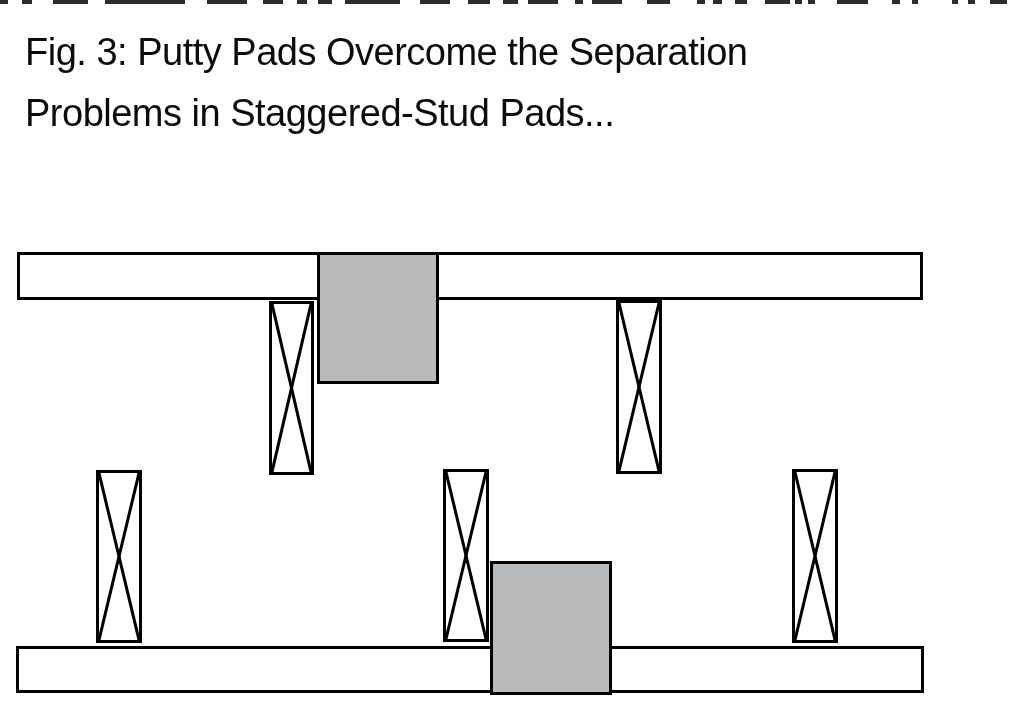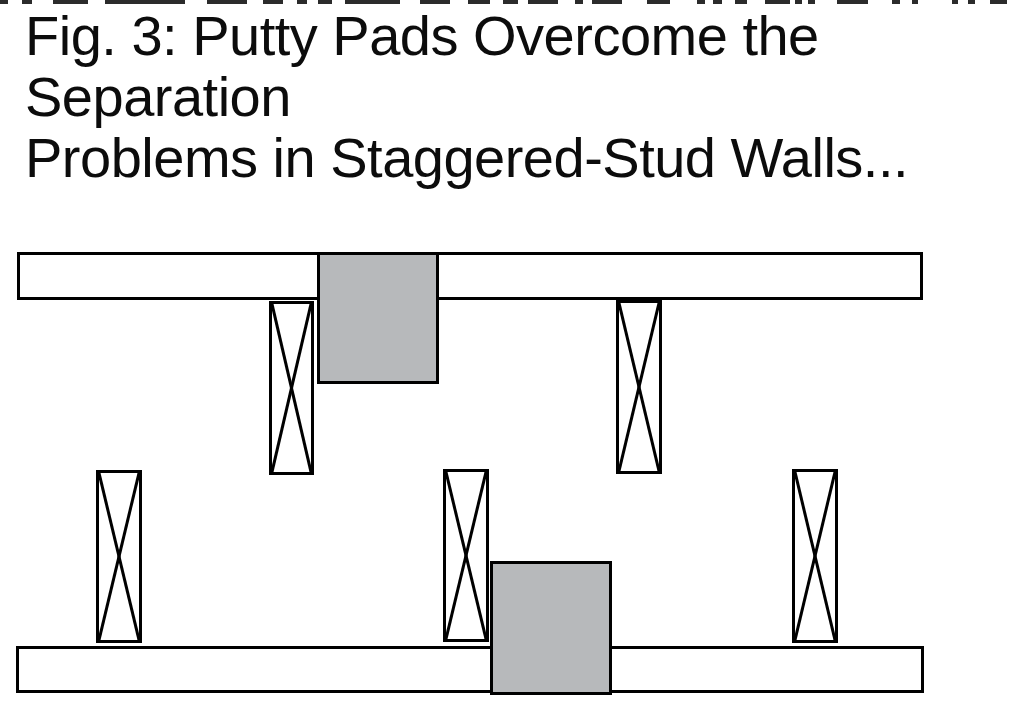--- a/index.html
+++ b/index.html
@@ -23,24 +23,24 @@
   }
   .crop-dash {
     position: absolute;
     top: 0;
     height: 4px;
   }
   
   #figure-title {
     position: absolute;
     left: 25px;
-    top: 5px;
+    top: 22px;
     width: 980px;
     color: #0c0c0c;
-    font-size: 56px;
+    font-size: 38px;
     font-weight: 400;
     line-height: 61px;
     letter-spacing: -0.5px;
   }
   
   .shape {
     position: absolute;
     box-sizing: border-box;
   }
   .plate {
@@ -94,21 +94,21 @@
       <div class="crop-dash" style="left: 837px; width: 31px; background: rgb(43, 43, 43);"></div>
       <div class="crop-dash" style="left: 892px; width: 8px; background: rgb(43, 43, 43);"></div>
       <div class="crop-dash" style="left: 912px; width: 6px; background: rgb(43, 43, 43);"></div>
       <div class="crop-dash" style="left: 952px; width: 6px; background: rgb(43, 43, 43);"></div>
       <div class="crop-dash" style="left: 968px; width: 7px; background: rgb(43, 43, 43);"></div>
       <div class="crop-dash" style="left: 990px; width: 17px; background: rgb(43, 43, 43);"></div>
     </div>
 
   <div id="figure-title">
     <div>Fig. 3: Putty Pads Overcome the Separation</div>
-    <div>Problems in Staggered-Stud Walls...</div>
+    <div>Problems in Staggered-Stud Pads...</div>
   </div>
 
   <div id="diagram">
       <div class="shape plate" style="background: rgb(255, 255, 255); border-color: rgb(0, 0, 0); left: 17px; top: 252px; width: 906px; height: 48px;"></div>
       <div class="shape plate" style="background: rgb(255, 255, 255); border-color: rgb(0, 0, 0); left: 16px; top: 646px; width: 908px; height: 47px;"></div>
       <div class="shape stud" style="background: rgb(255, 255, 255); border-color: rgb(0, 0, 0); left: 269px; top: 301px; width: 45px; height: 174px;">
         <svg viewBox="0 0 39 168">
           <line x1="0" y1="0" x2="39" y2="168" stroke="#000000" stroke-width="3"></line>
           <line x1="39" y1="0" x2="0" y2="168" stroke="#000000" stroke-width="3"></line>
         </svg>

